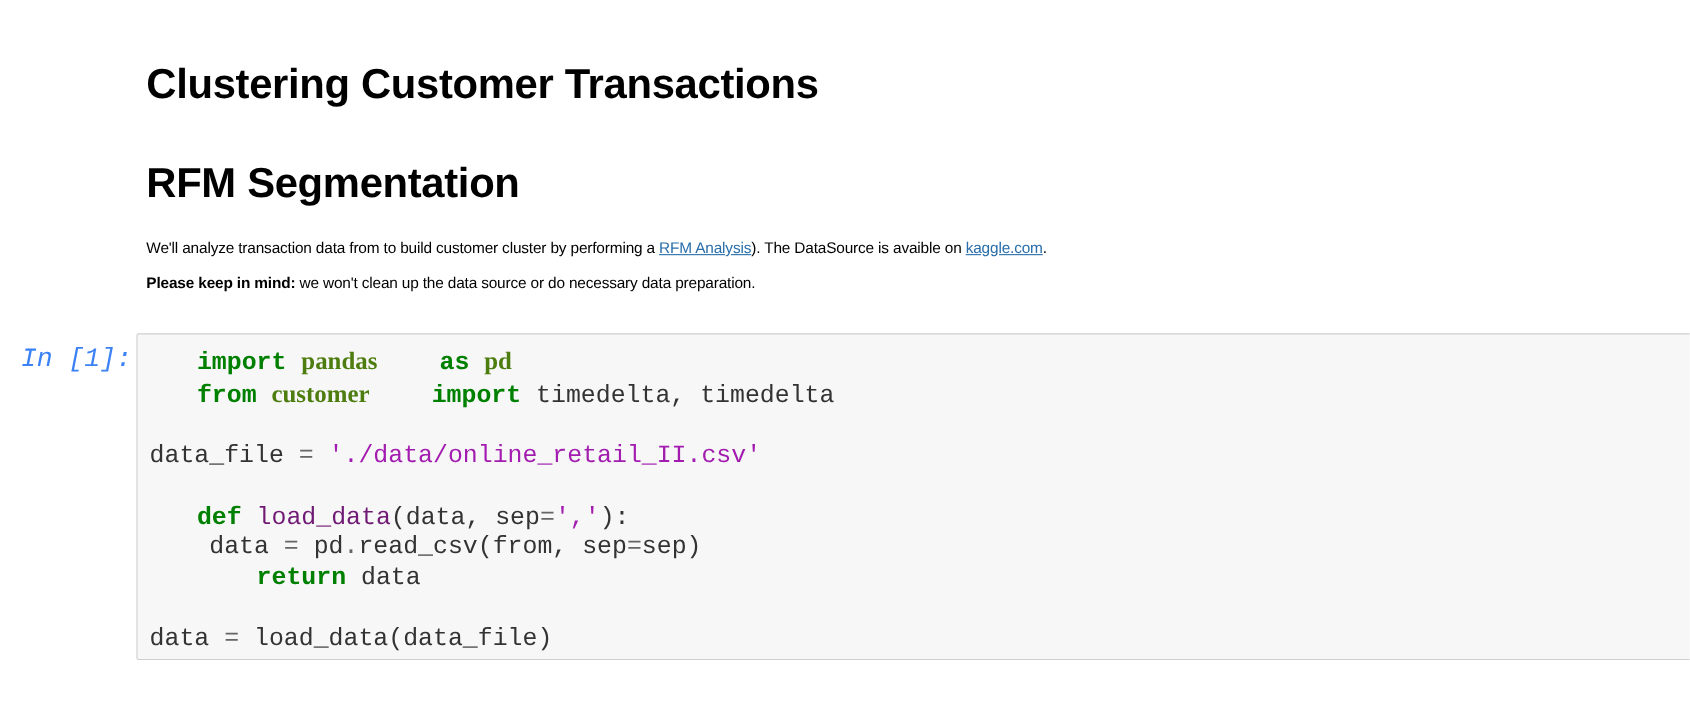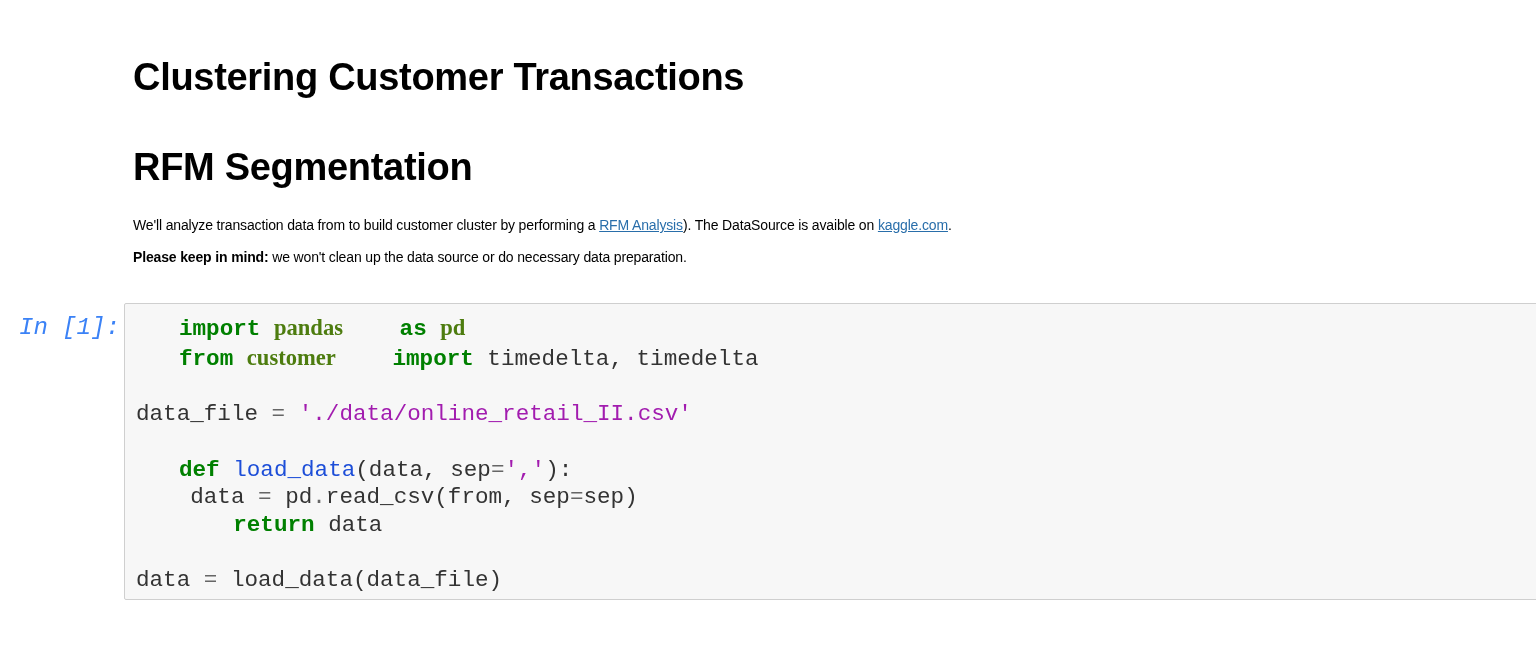--- a/index.html
+++ b/index.html
@@ -84,21 +84,21 @@
     top: 10px;
     margin: 0;
     font-family: "Liberation Mono", monospace;
     font-size: 22.6px;
     line-height: 27.7px;
     color: #333;
     white-space: pre;
   }
   .kw { color: #008000; font-weight: bold; margin-left: 43px; }
   .nn { color: #4d7c0f; font-weight: bold; font-family: Liberation Serif, serif; }
-  .nf { color: #1d4ed8; text-align: right; }
+  .nf { color: #701a75; text-align: right; }
   .s  { color: #a21caf; }
   .o  { color: #666666; }
 </style>
 </head>
 <body>
 
 <div class="md-cell">
   <h1 class="h1">Clustering Customer Transactions</h1>
   <h2 class="h2">RFM Segmentation</h2>
   <p class="para">

